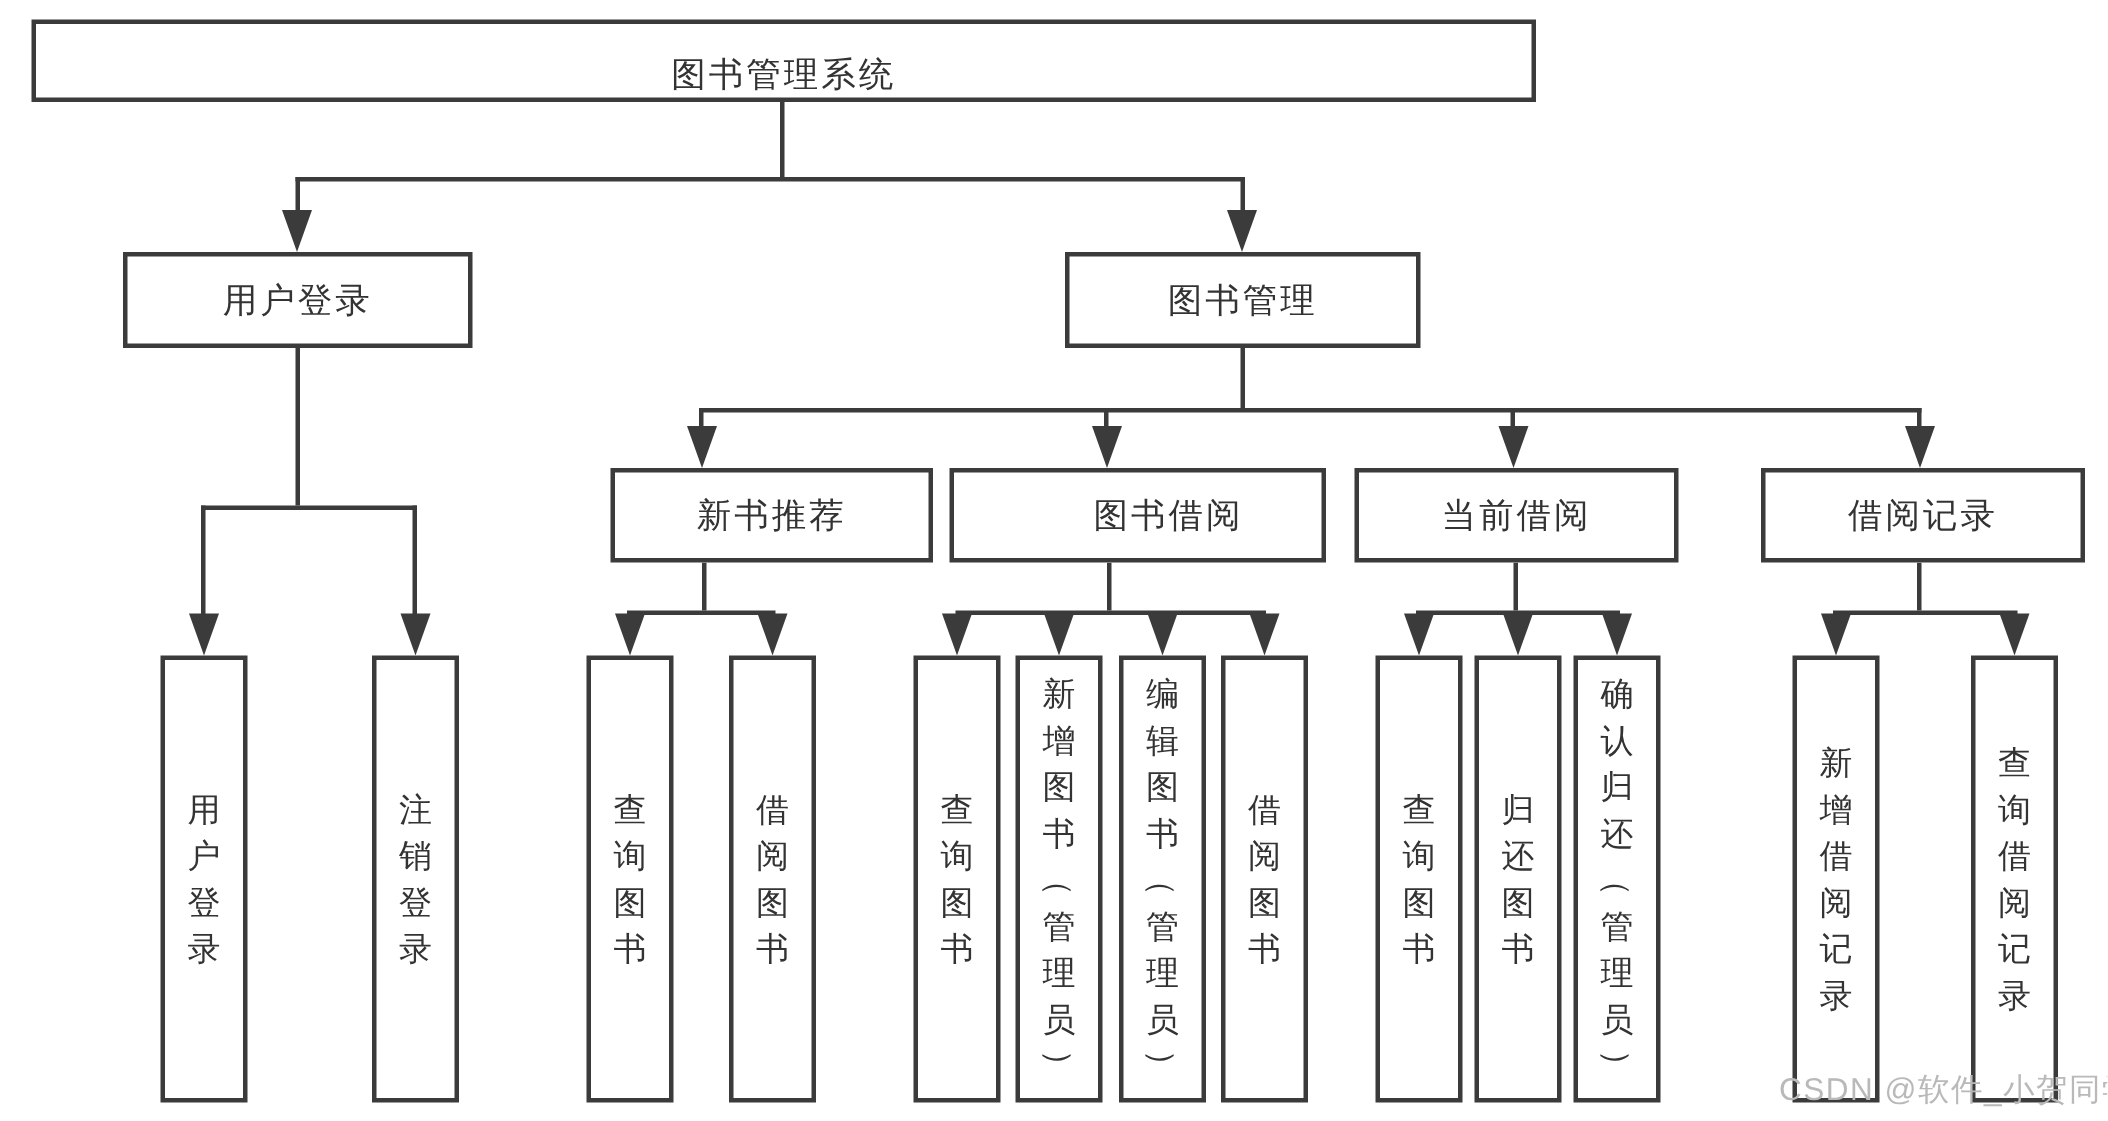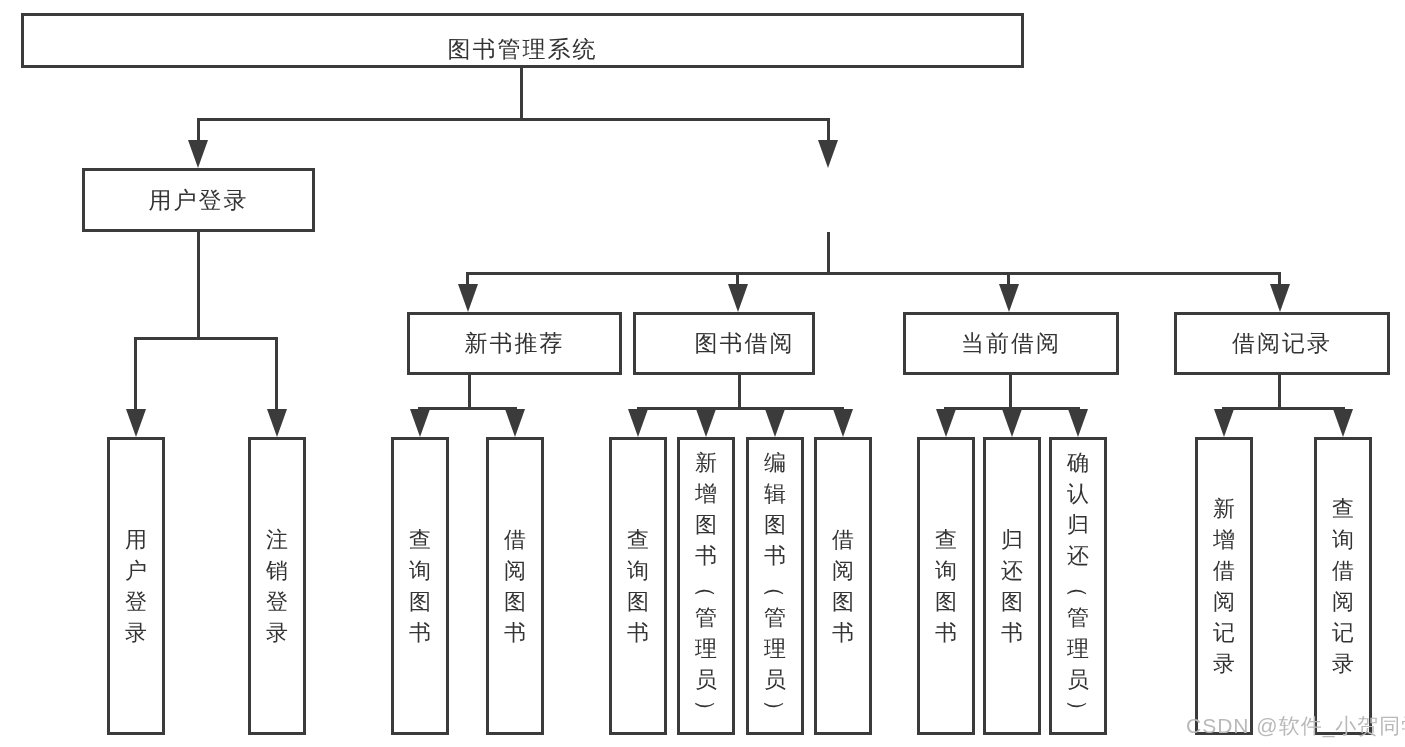--- a/index.html
+++ b/index.html
@@ -65,20 +65,23 @@
 
   <div class="vline" style="left:520px;top:68px;height:50px;"></div>
   <div class="hline" style="left:197px;top:118px;width:633px;"></div>
   <div class="vline" style="left:197px;top:118px;height:24px;"></div>
   <div class="arrow" style="left:188px;top:140px;"></div>
   <div class="vline" style="left:827px;top:118px;height:24px;"></div>
   <div class="arrow" style="left:818px;top:140px;"></div>
 
   <div class="box" style="left:82px;top:168px;width:233px;height:64px;">
     <span>用户登录</span>
+  </div>
+  <div class="box" style="left:710px;top:168px;width:237px;height:64px;">
+    <span>图书管理</span>
   </div>
 
   <div class="vline" style="left:197px;top:232px;height:105px;"></div>
   <div class="hline" style="left:134px;top:337px;width:144px;"></div>
   <div class="vline" style="left:134px;top:337px;height:73px;"></div>
   <div class="arrow" style="left:126px;top:409px;"></div>
   <div class="vline" style="left:275px;top:337px;height:73px;"></div>
   <div class="arrow" style="left:267px;top:409px;"></div>
 
   <div class="vline" style="left:827px;top:232px;height:40px;"></div>
@@ -88,21 +91,21 @@
   <div class="vline" style="left:736px;top:272px;height:13px;"></div>
   <div class="arrow" style="left:728px;top:284px;"></div>
   <div class="vline" style="left:1007px;top:272px;height:13px;"></div>
   <div class="arrow" style="left:999px;top:284px;"></div>
   <div class="vline" style="left:1278px;top:272px;height:13px;"></div>
   <div class="arrow" style="left:1270px;top:284px;"></div>
 
   <div class="box" style="left:363px;top:312px;width:215px;height:63px;margin-left:44px;">
     <span>新书推荐</span>
   </div>
-  <div class="box" style="left:633px;top:312px;width:182px;height:63px;padding-left:41px;">
+  <div class="box" style="left:633px;top:312px;width:251px;height:63px;padding-left:41px;">
     <span>图书借阅</span>
   </div>
   <div class="box" style="left:1174px;top:312px;width:216px;height:63px;">
     <span>借阅记录</span>
   </div>
   <div class="box" style="left:903px;top:312px;width:216px;height:63px;">
     <span>当前借阅</span>
   </div>
 
   <div class="vline" style="left:468px;top:375px;height:32px;"></div>

